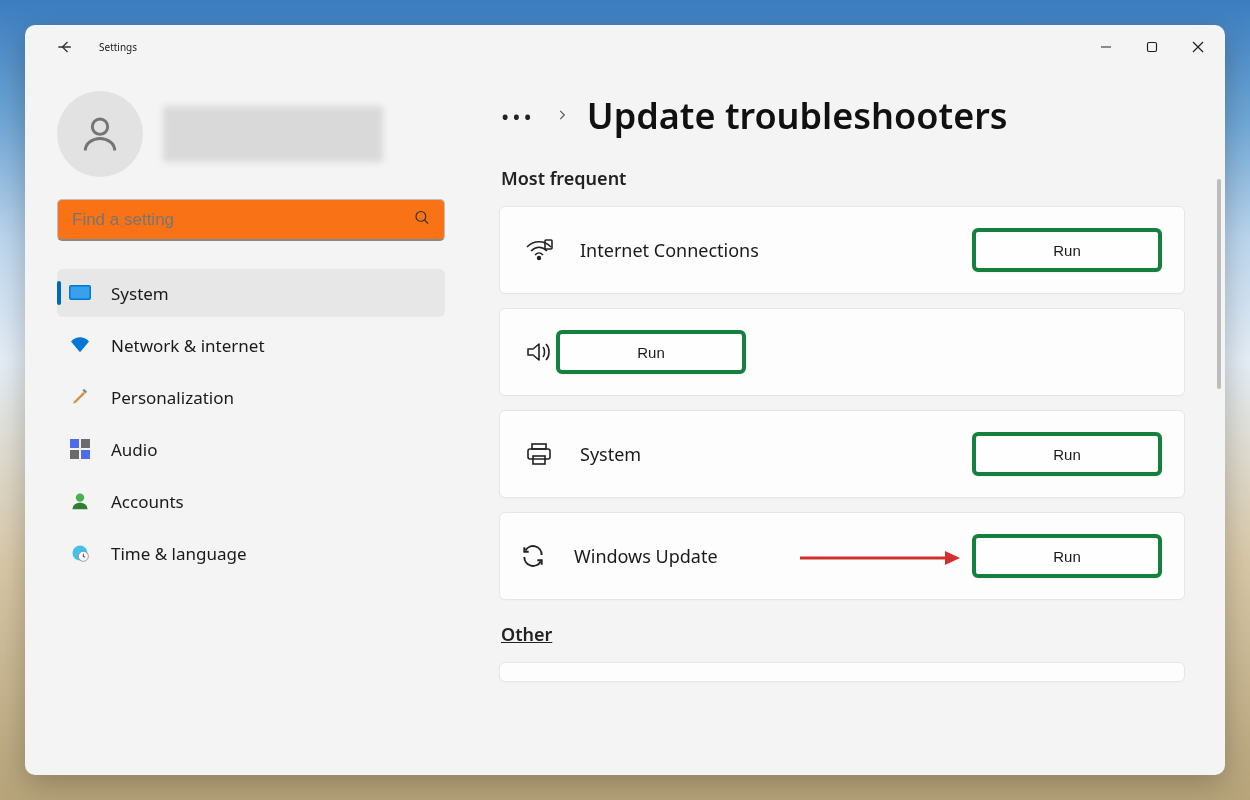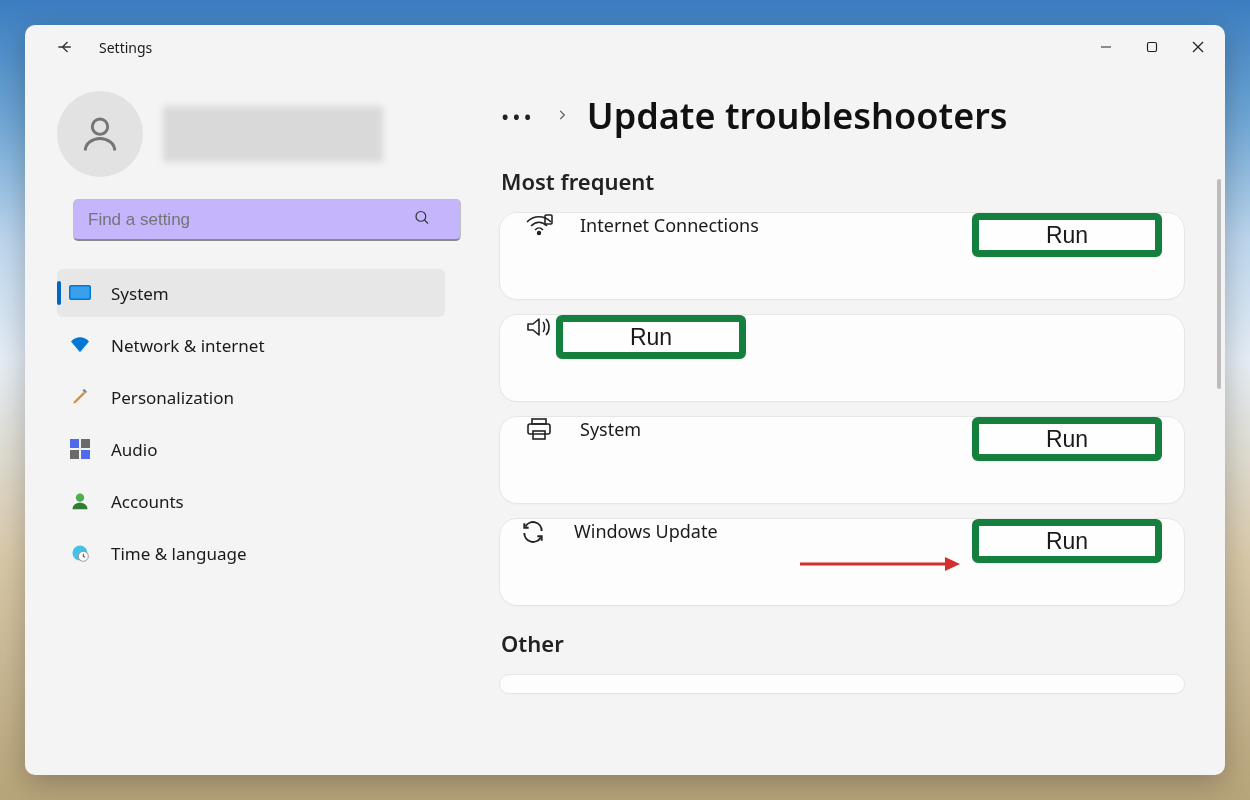--- a/index.html
+++ b/index.html
@@ -8,49 +8,49 @@
     background: linear-gradient(to bottom, #3b7dc0 0%, #6fa7d6 15%, #bdd7ee 30%, #e6eef6 45%, #d9c9a8 70%, #b7a47a 100%);
     display: flex; align-items: center; justify-content: center;
   }
   .window {
     width: 1200px; height: 750px; background: #f4f4f4; border-radius: 10px;
     box-shadow: 0 8px 30px rgba(0,0,0,.25);
     display: flex; flex-direction: column; overflow: hidden;
   }
   .titlebar { height: 44px; display: flex; align-items: center; padding: 0 4px 0 20px; }
   .titlebar .back { width: 40px; height: 40px; display:flex;align-items:center;justify-content:center;border-radius:6px; }
-  .titlebar .title { font-size: 14px; margin-left: 14px; color:#1a1a1a;}
+  .titlebar .title { font-size: 10px; margin-left: 14px; color:#1a1a1a;}
   .titlebar .spacer { flex: 1; }
   .titlebar .winctrl { width: 46px; height: 40px; display:flex;align-items:center;justify-content:center; }
   .body { flex:1; display:flex; overflow:hidden; }
   .sidebar { width: 440px; padding: 10px 20px 0 32px; display:flex; flex-direction:column; }
   .profile { display:flex; align-items:center; gap:20px; margin:12px 0 22px 0;}
   .avatar { width:86px;height:86px;border-radius:50%;background:#e2e2e2;display:flex;align-items:center;justify-content:center;}
   .avatar svg{color:#757575;}
   .blurname{width:220px;height:56px;background:#d9d9d9;filter:blur(3px);border-radius:2px;}
   .search { position:relative; margin-bottom:28px; }
-  .search input{width:100%;height:42px;border:1px solid #bfbfbf;border-bottom:2px solid #888;background:#c4b5fd;border-radius:5px;padding:0 44px 0 14px;font-size:17px;color:#444;outline:none;margin-left:16px;}
+  .search input{width:100%;height:42px;border:1px solid #bfbfbf;border-bottom:2px solid #888;background:#f97316;border-radius:5px;padding:0 44px 0 14px;font-size:17px;color:#444;outline:none;}
   .search .sicon{position:absolute;right:14px;top:50%;transform:translateY(-50%);}
   .nav{display:flex;flex-direction:column;gap:4px;}
   .nav-item{display:flex;align-items:center;height:48px;border-radius:6px;padding:0 12px;gap:20px;font-size:17px;color:#1a1a1a;cursor:default;}
   .nav-item.active{background:#e7e7e7;position:relative;}
   .nav-item.active::before{content:"";position:absolute;left:0;top:12px;bottom:12px;width:3.5px;background:#0067c0;border-radius:3px;}
   .nav-icon{width:22px;height:22px;display:flex;align-items:center;justify-content:center;font-size:18px;}
   .main{flex:1;padding:22px 40px 0 34px;overflow:auto;position:relative;}
   .main::-webkit-scrollbar{width:6px;}
   .main::-webkit-scrollbar-thumb{background:#bbb;border-radius:4px;}
   .crumb{display:flex;align-items:center;gap:18px;margin-bottom:26px;}
   .crumb .dots{font-size:22px;line-height:1;letter-spacing:3px;color:#222;padding:4px 2px;}
   .crumb .chev{color:#666;}
   .crumb h1{font-size:36px;font-weight:600;color:#111;}
-  .section-label{font-size:22px;font-weight:600;color:#222;margin:4px 0 16px 2px;}
-  .card{background:#fdfdfd;border:1px solid #e6e6e6;border-radius:18px;height:88px;display:flex;align-items:flex-start;padding:0 22px;margin-bottom:14px;box-shadow:0 1px 1px rgba(0,0,0,.02);}
+  .section-label{font-size:18px;font-weight:600;color:#222;margin:4px 0 16px 2px;}
+  .card{background:#fdfdfd;border:1px solid #e6e6e6;border-radius:6px;height:88px;display:flex;align-items:center;padding:0 22px;margin-bottom:14px;box-shadow:0 1px 1px rgba(0,0,0,.02);}
   .card .cicon{width:34px;display:flex;justify-content:center;color:#222;}
   .card .clabel{font-size:18px;color:#1a1a1a;margin-left:24px;flex:1;}
-  .runbtn{width:190px;height:44px;border:7px solid #15803d;border-radius:6px;background:#fefefe;font-size:23px;color:#1a1a1a;cursor:pointer;box-shadow:0 1px 2px rgba(0,0,0,.05);}
+  .runbtn{width:190px;height:44px;border:4px solid #15803d;border-radius:6px;background:#fefefe;font-size:15px;color:#1a1a1a;cursor:pointer;box-shadow:0 1px 2px rgba(0,0,0,.05);}
   .arrow-annot{position:absolute;pointer-events:none;}
   .scroll-indicator{position:absolute;right:4px;top:110px;width:4px;height:210px;background:#bcbcbc;border-radius:3px;}
 </style>
 </head>
 <body>
 
 <div class="window">
   <div class="titlebar">
     <div class="back">
       <svg width="20" height="20" viewBox="0 0 24 24" fill="none" stroke="#333" stroke-width="1.6">
@@ -221,17 +221,17 @@
             </svg>
         </span>
         <span class="clabel">Windows Update</span>
         <button class="runbtn">Run</button>
         <svg class="arrow-annot" style="left:300px;top:36px;" width="160" height="18" viewBox="0 0 160 18">
             <line x1="0" y1="9" x2="145" y2="9" stroke="#d32f2f" stroke-width="3"></line>
             <polygon points="145,2 160,9 145,16" fill="#d32f2f"></polygon>
           </svg>
       </div>
 
-      <div class="section-label" style="margin-top:22px;">Other</div>
+      <div class="section-label" style="margin-top:22px;text-decoration:underline;">Other</div>
       <div class="card" style="height:20px;"></div>
     </div>
   </div>
 </div>
 
 </body></html>

